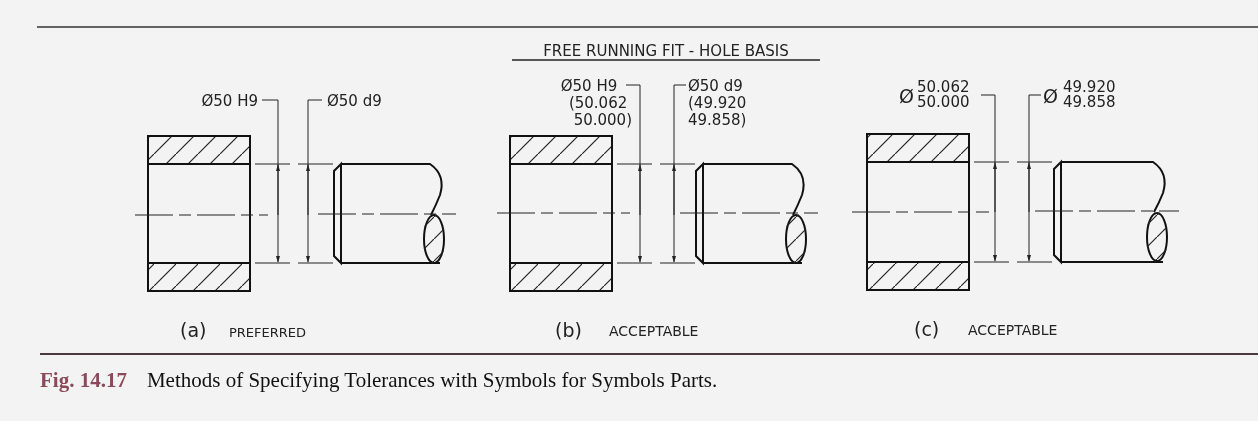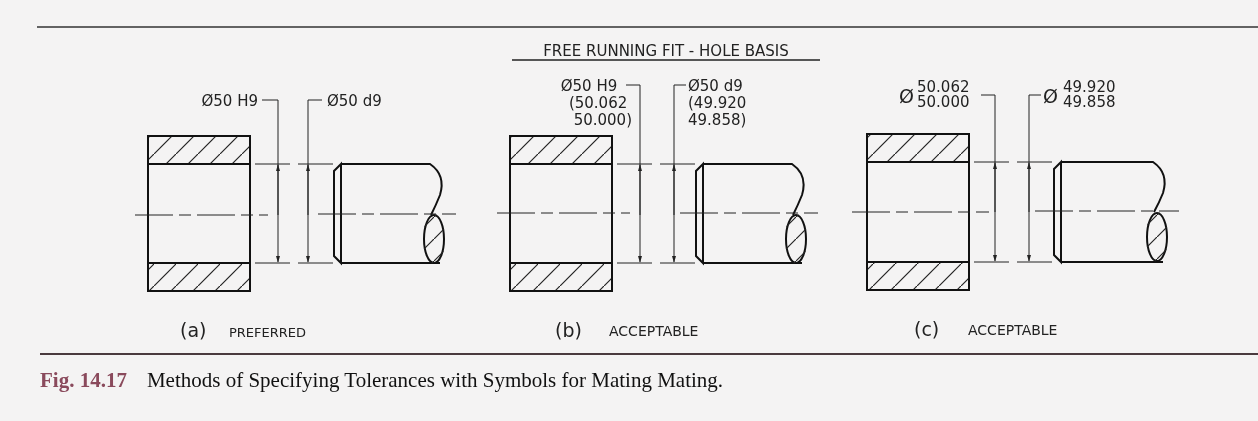--- a/index.html
+++ b/index.html
@@ -166,14 +166,14 @@
       <line x1="316" y1="211" x2="460" y2="211" stroke="#222" stroke-width="1" stroke-dasharray="38,6,12,6"></line>
     </g>
     <text class="lbl" x="195" y="336" font-size="19">(c)</text>
     <text class="lbl" x="249" y="335" font-size="14">ACCEPTABLE</text>
   </g>
 
   <line x1="40" y1="354" x2="1258" y2="354" stroke="#4a3a3e" stroke-width="2"></line>
 </svg>
 
 <div class="cap">
-  <span class="num">Fig. 14.17</span><span>Methods of Specifying Tolerances with Symbols for Mating Mating.</span>
+  <span class="num">Fig. 14.17</span><span>Methods of Specifying Tolerances with Symbols for Symbols Parts.</span>
 </div>
 
 </body></html>

